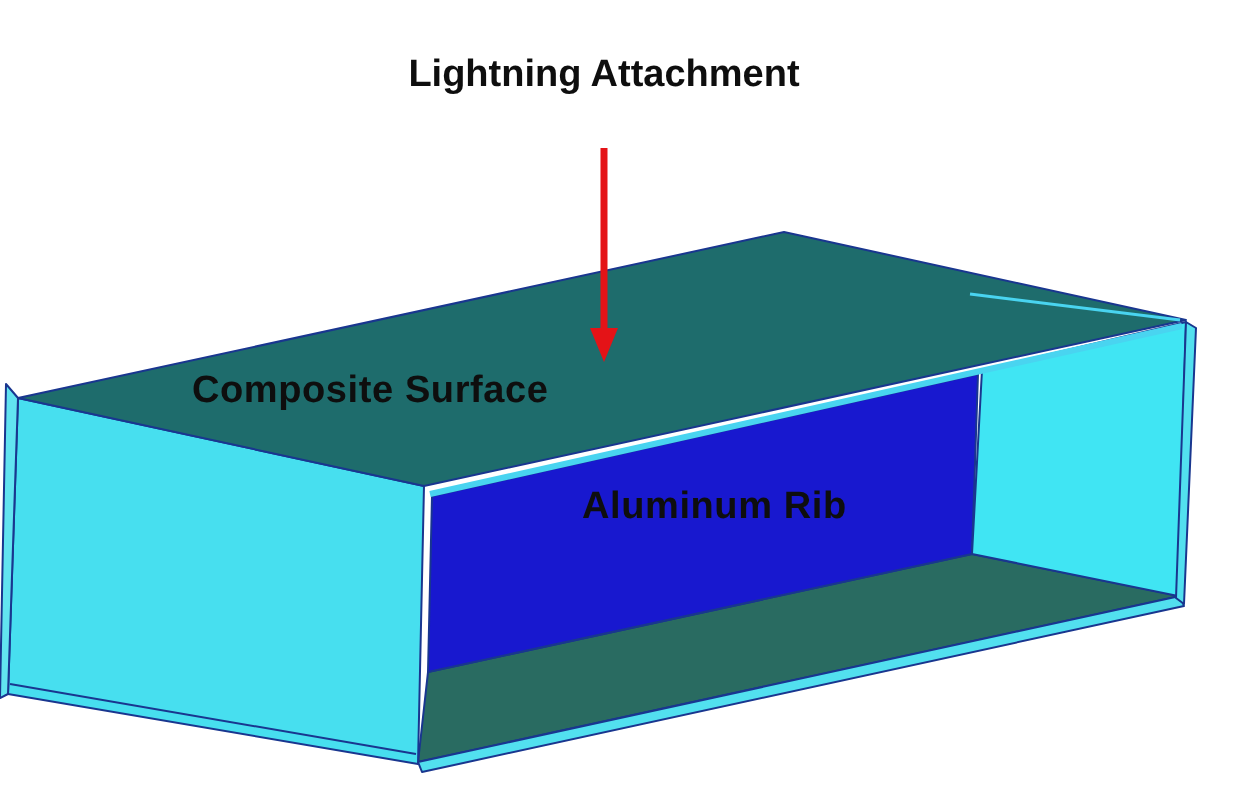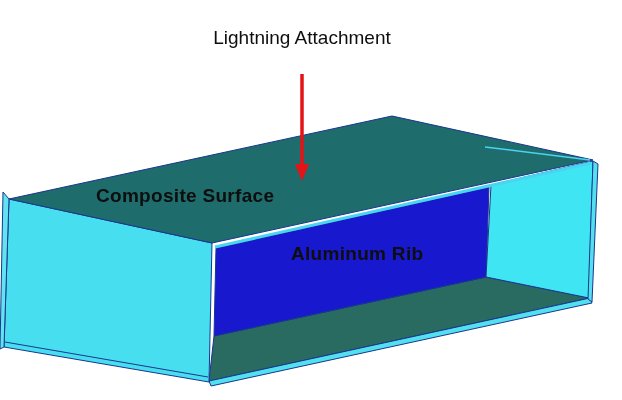--- a/index.html
+++ b/index.html
@@ -29,21 +29,21 @@
     white-space: nowrap;
     letter-spacing: 0.3px;
   }
   .annotation-title {
     position: absolute;
     left: 150px;
     top: 26px;
     width: 304px;
     text-align: center;
     color: #0e0e0e;
-    font-weight: normal;
+    font-weight: bold;
     font-size: 19px;
     line-height: 23px;
   }
   .label-composite { left: 96px;  top: 184px; }
   .label-rib       { left: 291px; top: 242px; }
 </style>
 </head>
 <body>
 
 <div class="stage">

